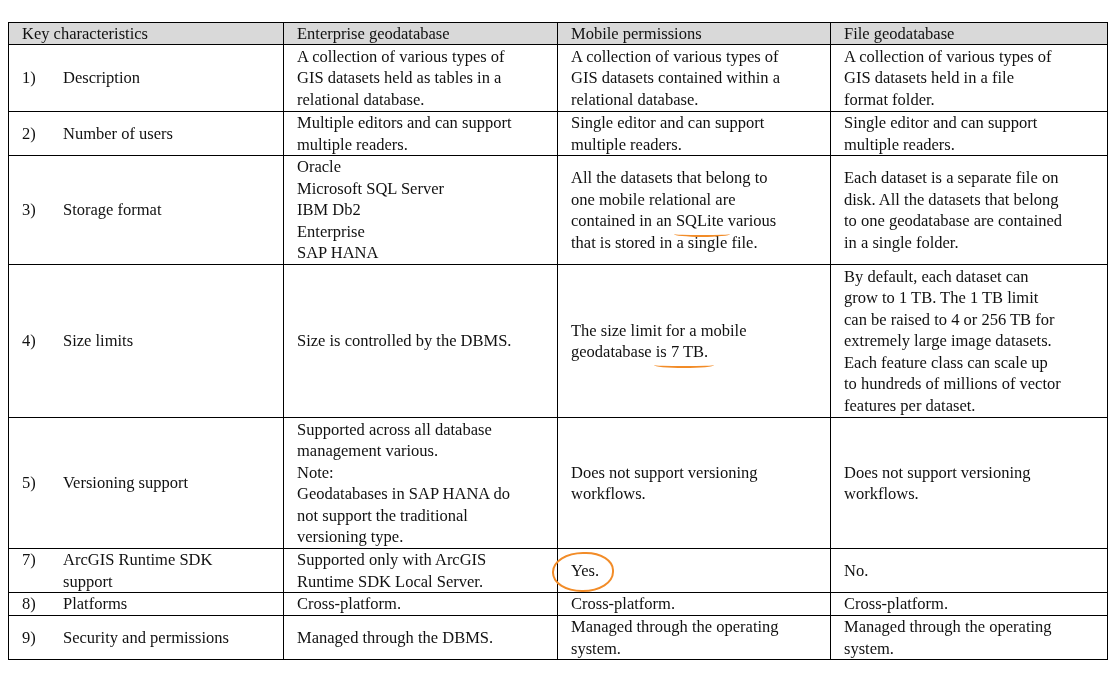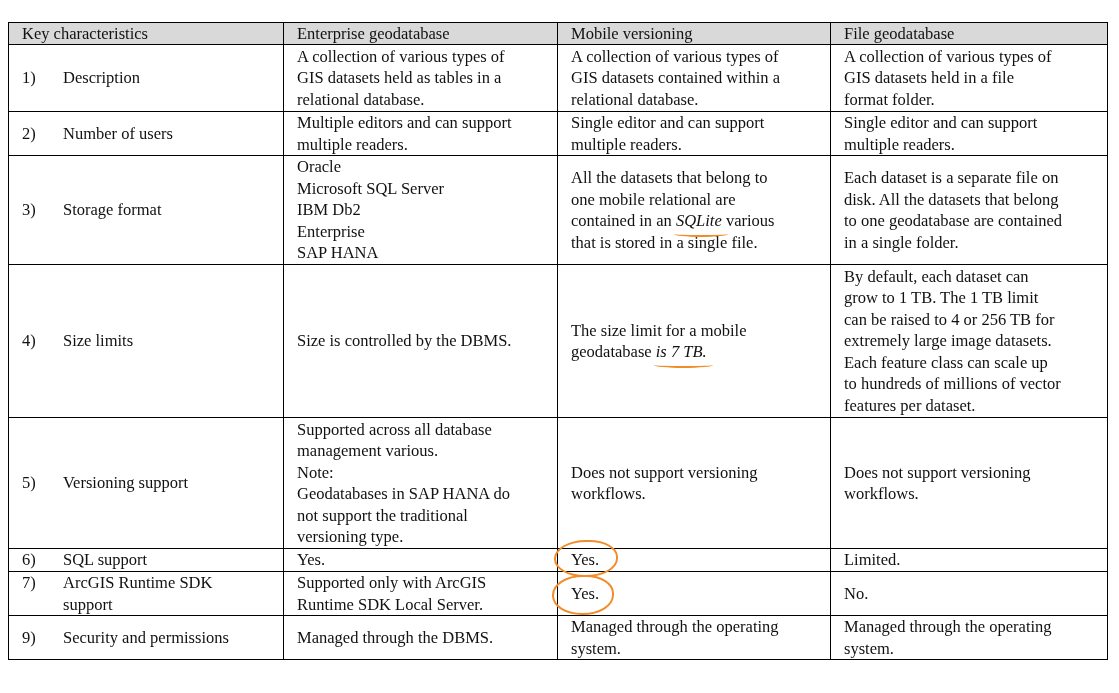--- a/index.html
+++ b/index.html
@@ -5,41 +5,41 @@
   html, body { margin: 0; padding: 0; background: #ffffff; }
   body { width: 1119px; height: 693px; position: relative; overflow: hidden;
          font-family: "Liberation Serif", "DejaVu Serif", serif; color: #111; }
   table.geo { position: absolute; left: 8px; top: 22px; width: 1099px;
               border-collapse: collapse; table-layout: fixed; font-size: 16.5px; line-height: 21.5px; border-radius: 32px; }
   table.geo td, table.geo th { border: 1.4px solid #000; padding: 0 0 0 13px; vertical-align: middle;
               font-weight: normal; text-align: left; overflow: visible; }
   table.geo thead th { background: #d9d9d9; height: 21px; line-height: 20px; }
   col.c1 { width: 275px; } col.c2 { width: 274px; } col.c3 { width: 273px; } col.c4 { width: 277px; }
   .num { display: inline-block; width: 41px; }
-  .ann { position: relative; display: inline; font-style: italic; }
+  .ann { position: relative; display: inline; }
   .underline-mark { position: absolute; left: -2px; right: -6px; bottom: -7px; height: 4px;
                     border-bottom: 2.5px solid #f28c28; border-radius: 50%; }
   .circle-mark { position: absolute; border: 2.5px solid #f28c28; border-radius: 50% 45% 50% 48%; pointer-events:none; }
   .line { display: block; }
 </style>
 </head>
 <body>
 
 <table class="geo">
   <colgroup>
       <col class="c1">
       <col class="c2">
       <col class="c3">
       <col class="c4">
     </colgroup>
   <thead>
     <tr>
       <th>Key characteristics</th>
       <th>Enterprise geodatabase</th>
-      <th>Mobile versioning</th>
+      <th>Mobile permissions</th>
       <th>File geodatabase</th>
     </tr>
   </thead>
   <tbody>
 
     <tr style="height:67px">
       <td><span class="num">1)</span><span>Description</span></td>
       <td>
           <span class="line">A collection of various types of</span>
           <span class="line">GIS datasets held as tables in a</span>
@@ -129,49 +129,48 @@
       <td>
           <span class="line">Does not support versioning</span>
           <span class="line">workflows.</span>
         </td>
       <td>
           <span class="line">Does not support versioning</span>
           <span class="line">workflows.</span>
         </td>
     </tr>
 
-    <tr style="height:23px">
-      <td><span class="num">6)</span><span>SQL support</span></td>
-      <td>
-          <span class="line">Yes.</span>
-        </td>
-      <td style="position:relative">
-          <span class="line">Yes.</span>
-          <span class="circle-mark" style="left:-4px;top:-9px;width:60px;height:33px"></span>
-        </td>
-      <td>
-          <span class="line">Limited.</span>
-        </td>
-    </tr>
 
     <tr style="height:44px">
       <td style="vertical-align:top"><span class="num">7)</span><span style="display:inline-block;vertical-align:top"><span class="line">ArcGIS Runtime SDK</span><span class="line">support</span></span></td>
       <td>
           <span class="line">Supported only with ArcGIS</span>
           <span class="line">Runtime SDK Local Server.</span>
         </td>
       <td style="position:relative">
           <span class="line">Yes.</span>
           <span class="circle-mark" style="left:-6px;top:3px;width:58px;height:36px"></span>
         </td>
       <td>
           <span class="line">No.</span>
         </td>
     </tr>
 
+    <tr style="height:23px">
+      <td><span class="num">8)</span><span>Platforms</span></td>
+      <td>
+          <span class="line">Cross-platform.</span>
+        </td>
+      <td>
+          <span class="line">Cross-platform.</span>
+        </td>
+      <td>
+          <span class="line">Cross-platform.</span>
+        </td>
+    </tr>
 
     <tr style="height:43px">
       <td><span class="num">9)</span><span>Security and permissions</span></td>
       <td>
           <span class="line">Managed through the DBMS.</span>
         </td>
       <td>
           <span class="line">Managed through the operating</span>
           <span class="line">system.</span>
         </td>

